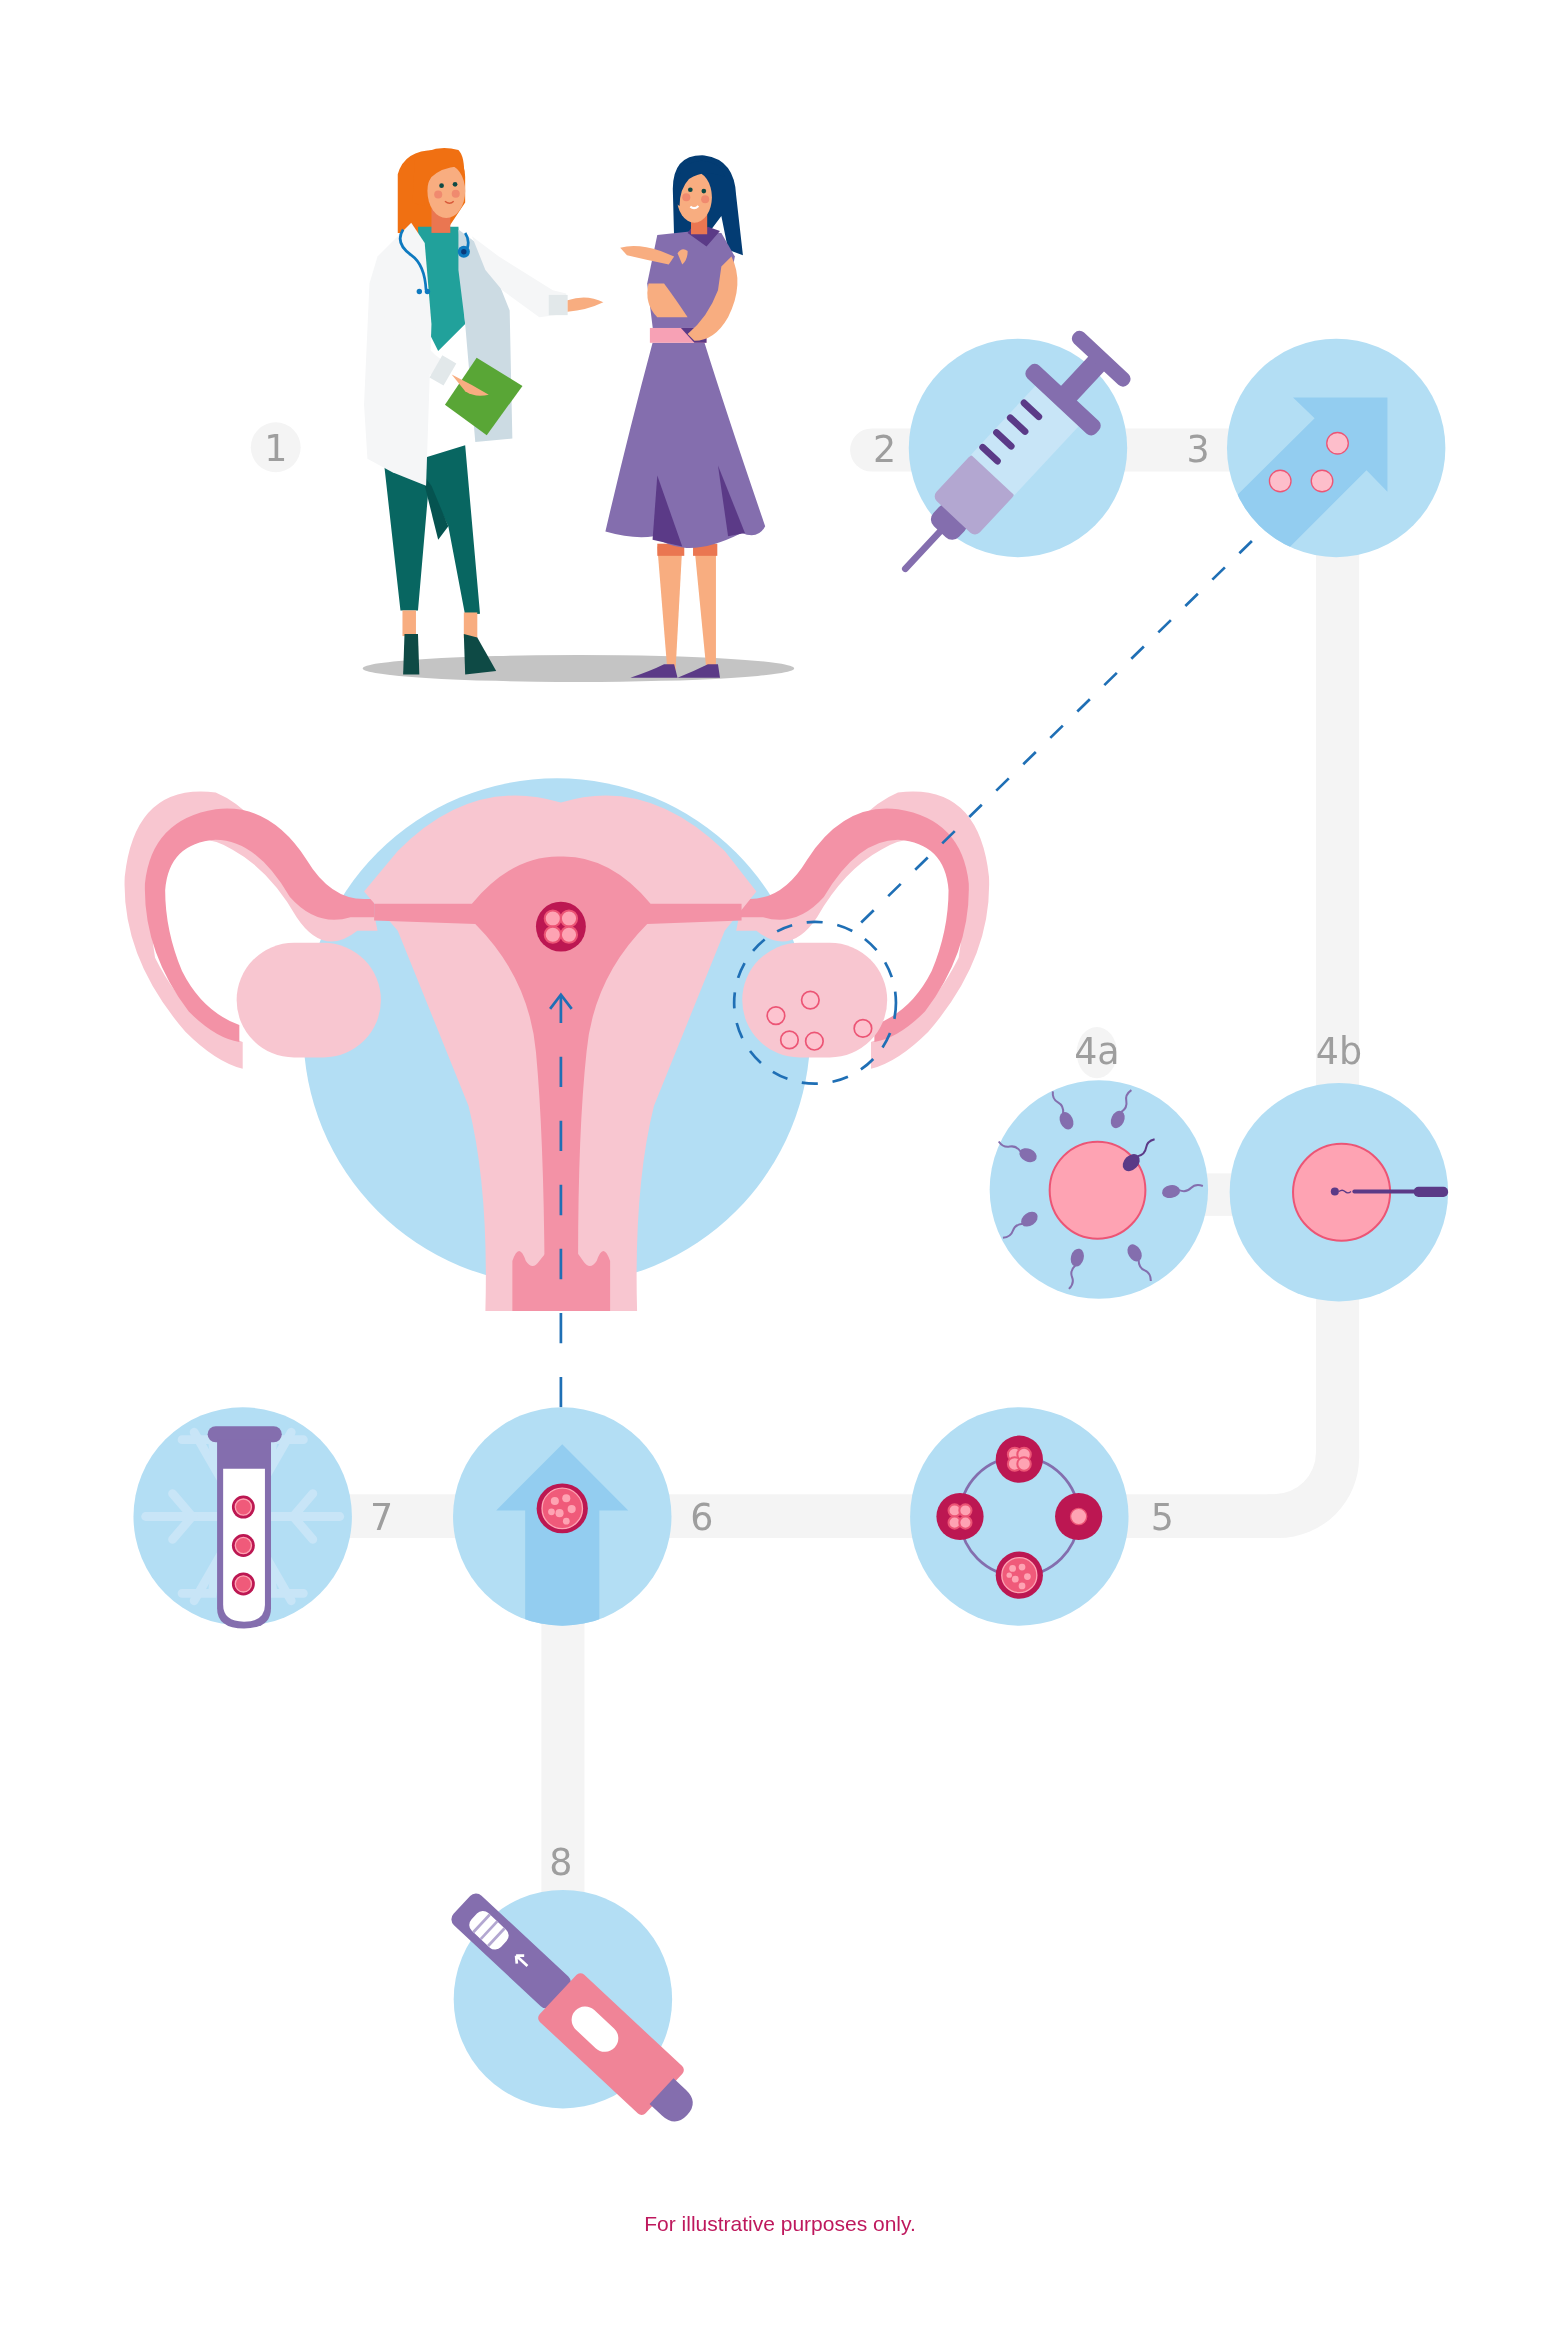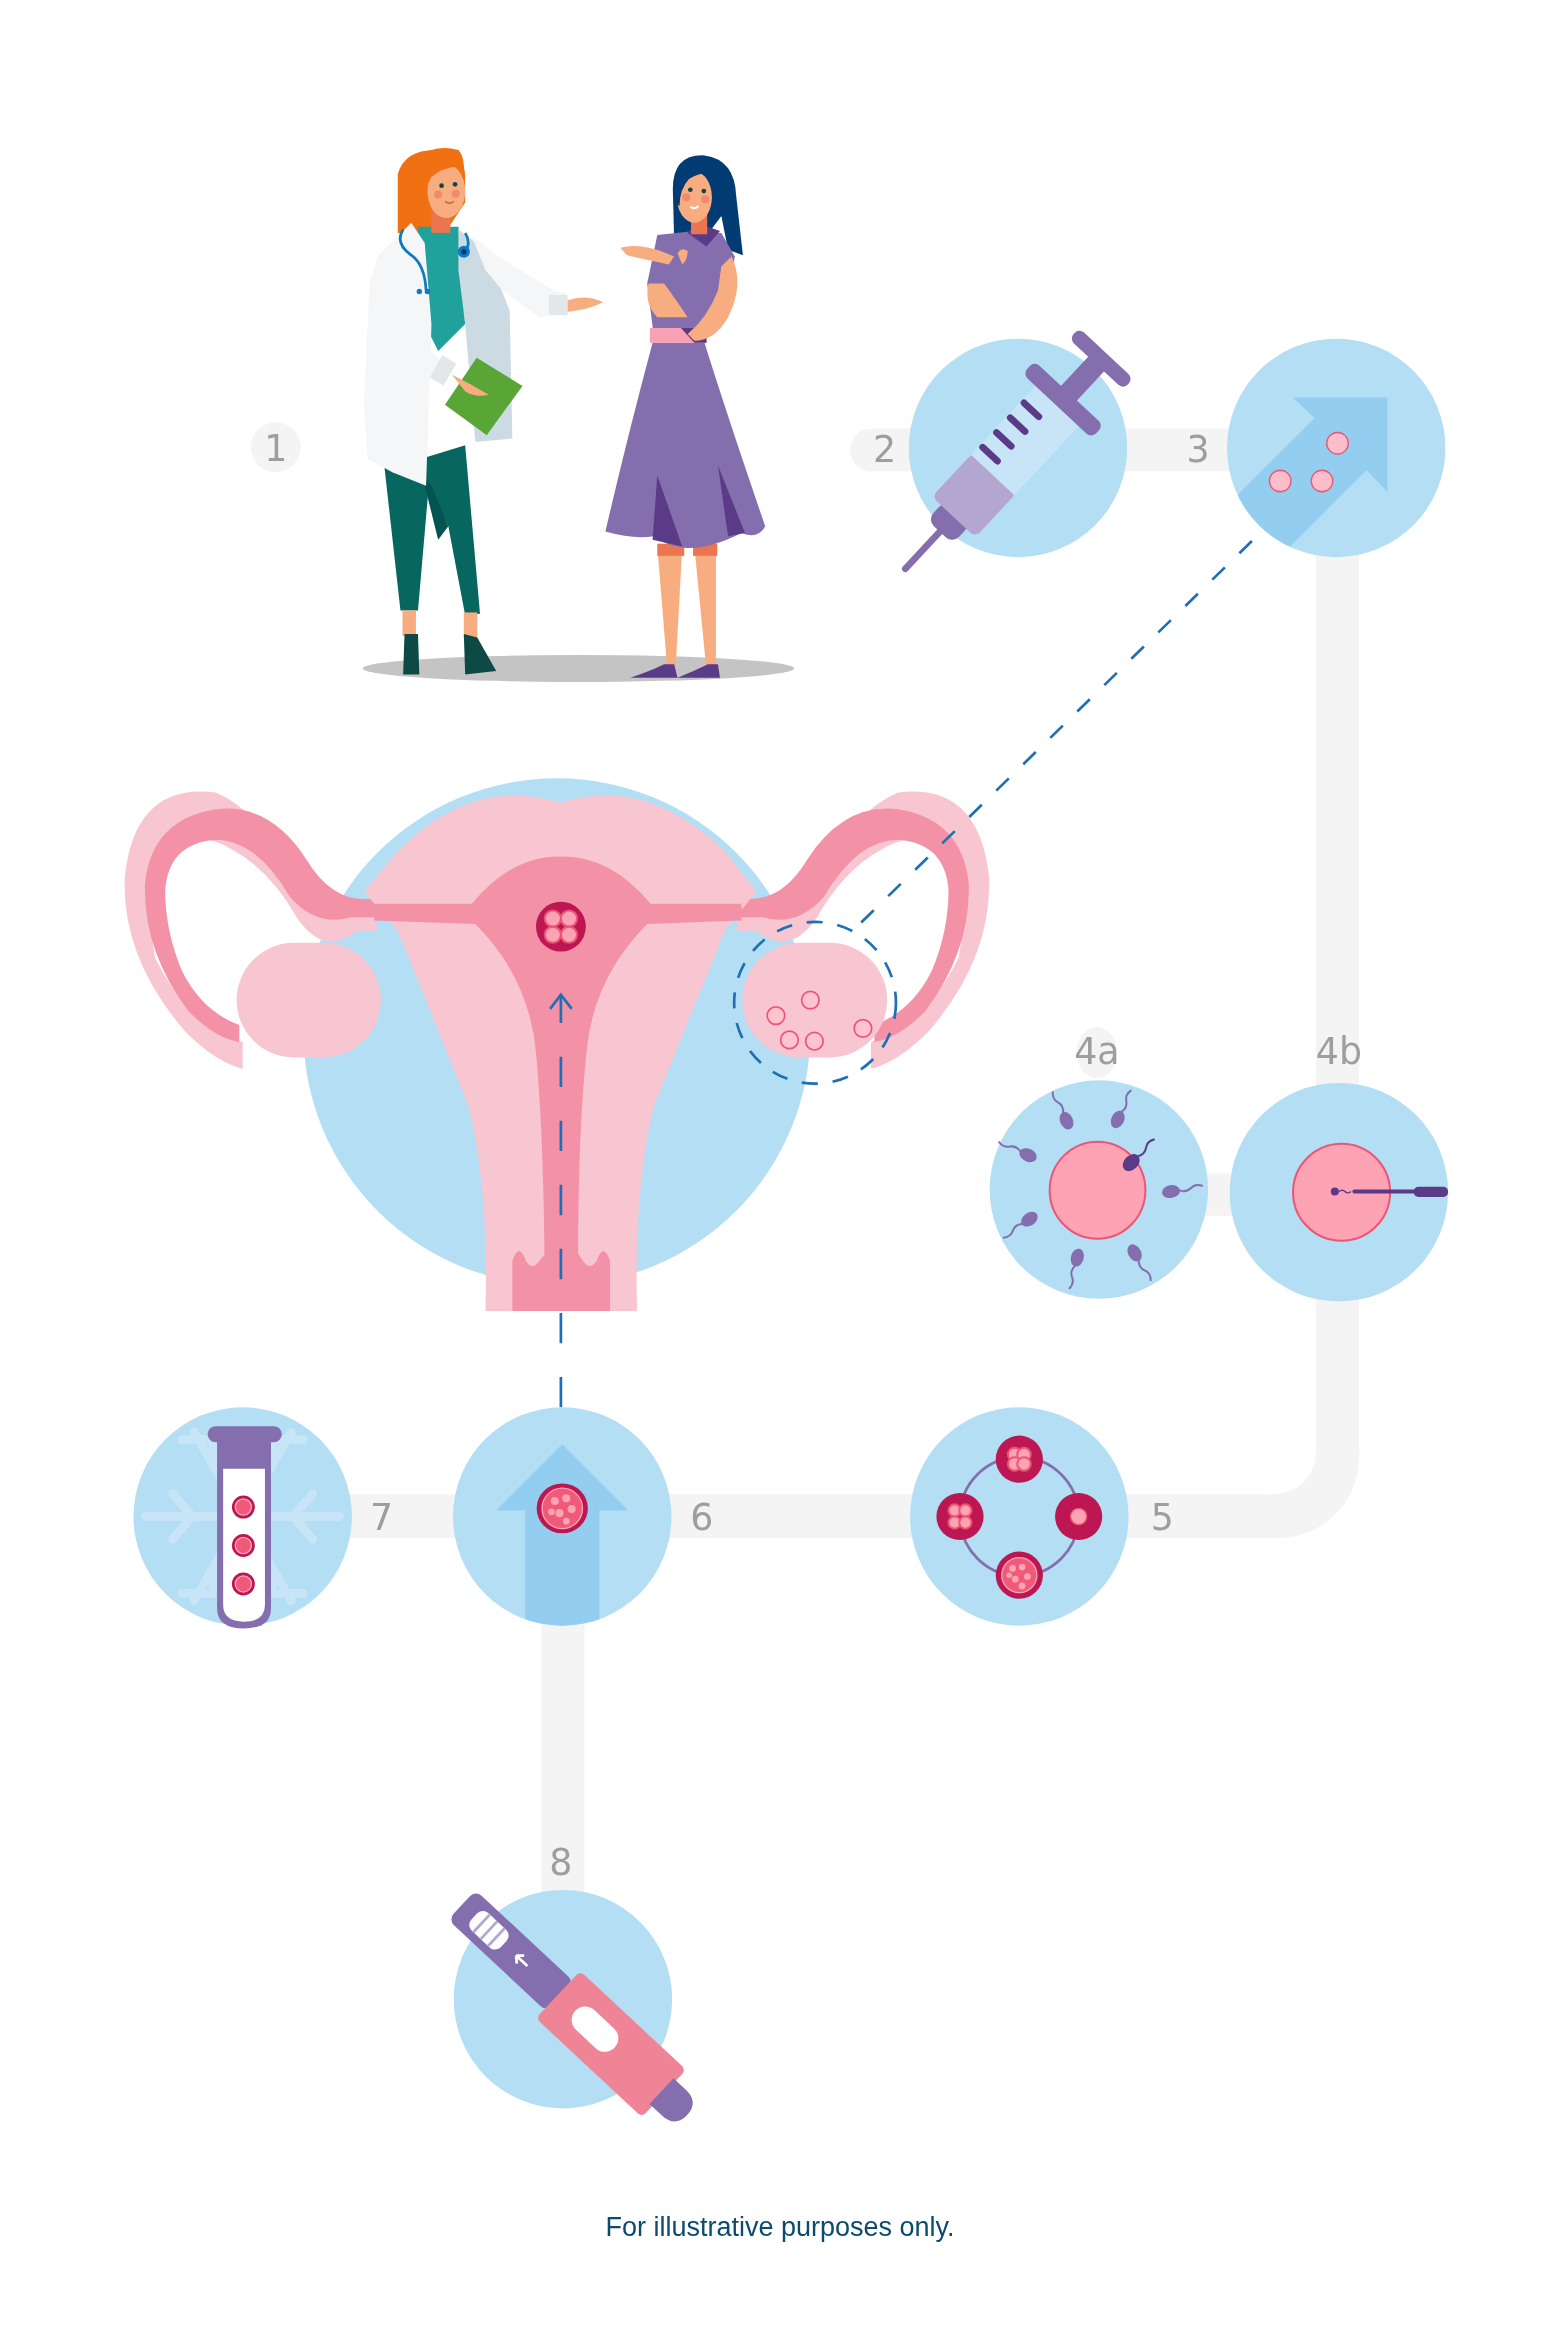--- a/index.html
+++ b/index.html
@@ -1,19 +1,19 @@
 <!DOCTYPE html>
 <html style="font-size:10.8px"><head>
 <meta charset="utf-8">
 <style>
   html, body { margin: 0; padding: 0; background: #ffffff; }
   body { width: 1560px; height: 2342px; position: relative; overflow: hidden; font-family: "Liberation Sans", sans-serif; }
   #stage { position: absolute; left: 0; top: 0; width: 1560px; height: 2342px; }
   .step-label { font-family: "DejaVu Sans", sans-serif; font-size: 54px; fill: #9e9e9e; text-anchor: middle; dominant-baseline: central; }
-  .footer { position: absolute; left: 0; top: 2212px; width: 1560px; text-align: center; font-family: "Liberation Sans", sans-serif; font-size: 27px; color: #0c4a6e; }
+  .footer { position: absolute; left: 0; top: 2212px; width: 1560px; text-align: center; font-family: "Liberation Sans", sans-serif; font-size: 21px; color: #be185d; }
 </style>
 </head>
 <body>
 
 <svg id="stage" viewBox="0 0 2314 3473" xmlns="http://www.w3.org/2000/svg">
 
   <g fill="#f4f4f4">
 
     <circle cx="409" cy="663" r="37"></circle>
 

